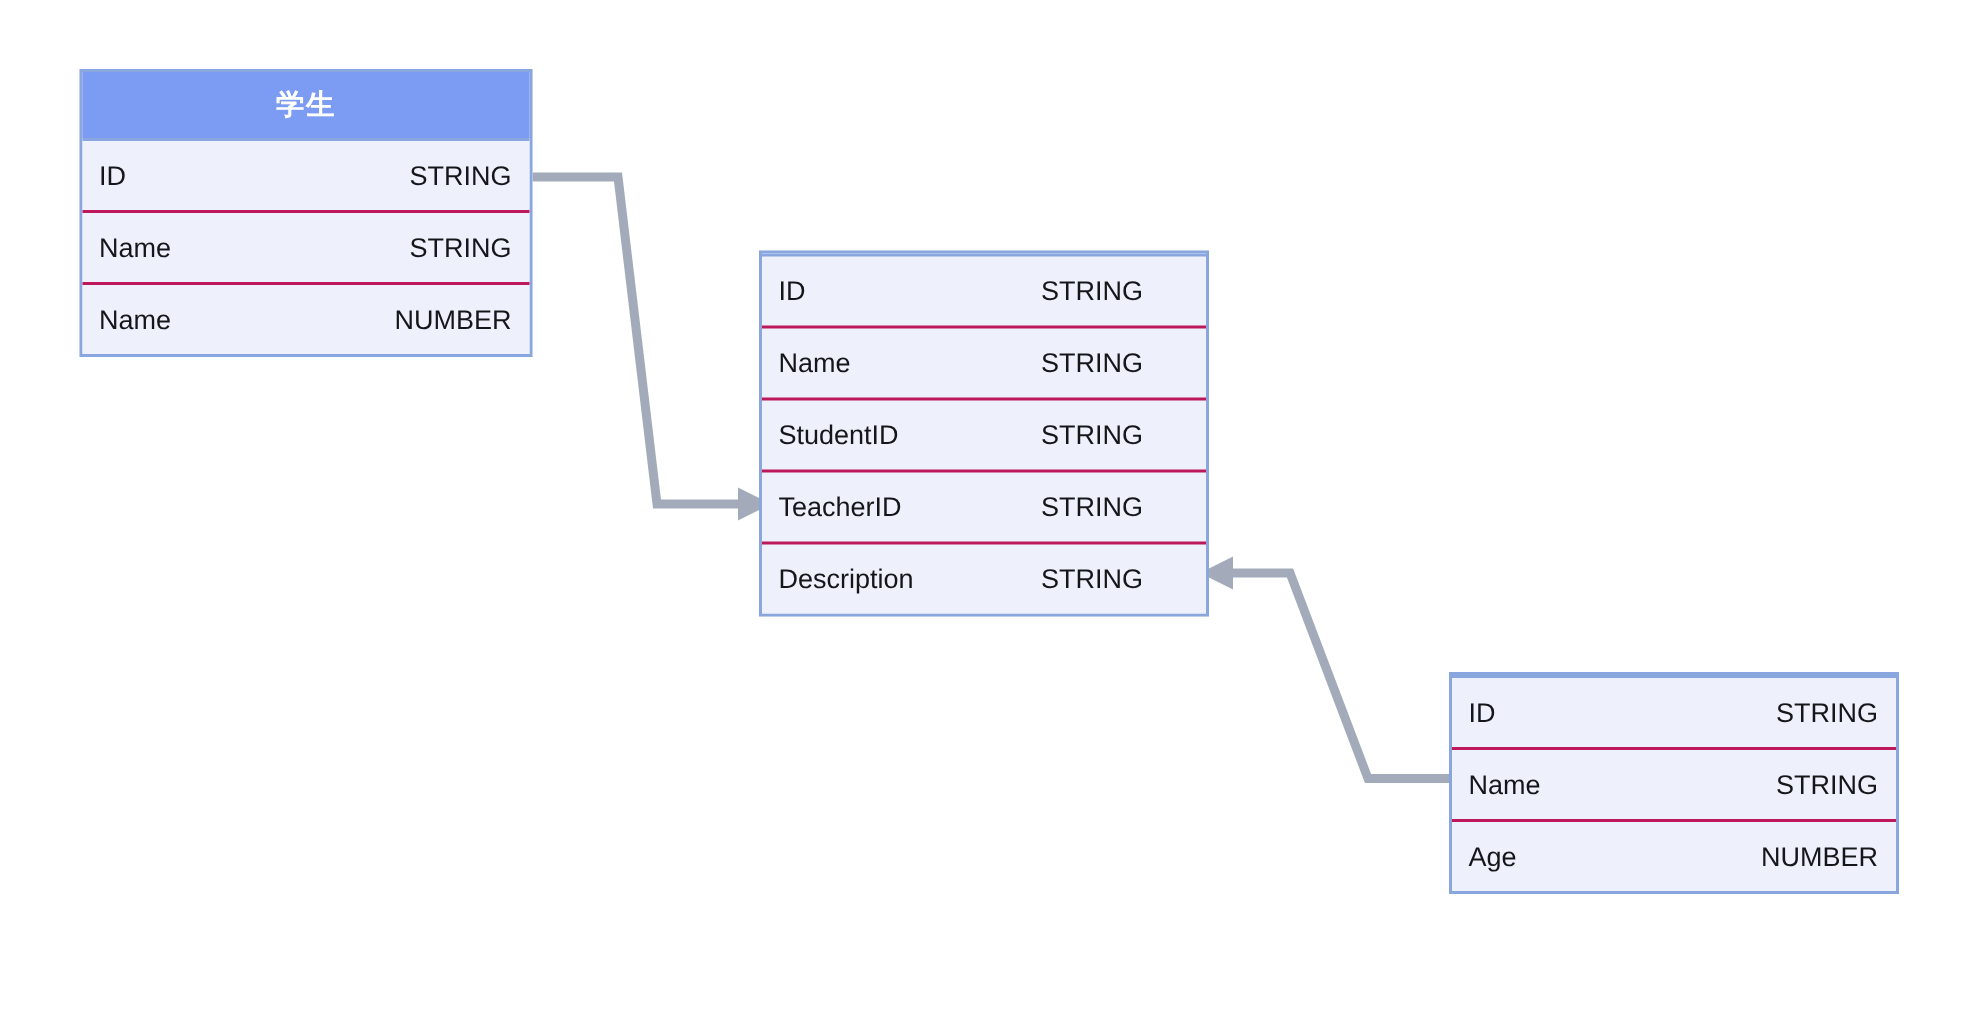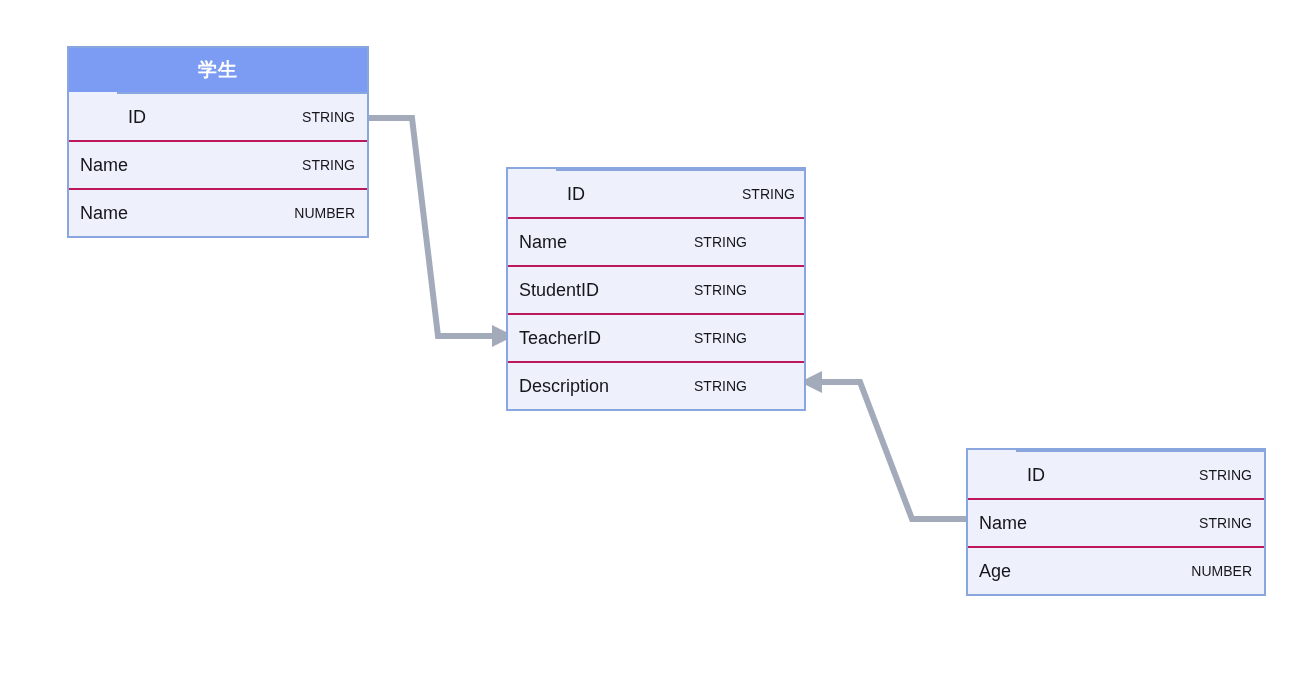--- a/index.html
+++ b/index.html
@@ -50,32 +50,31 @@
     box-sizing: border-box;
     height: 48px;
     background: #EEF1FC;
     border-top: 2px solid #be185d;
     display: flex;
     align-items: center;
     position: relative;
   }
   .entity-row:first-child {
     border-top: 2px solid #8AA6DE;
-    margin-left: 48px;
   }
   .field-name {
     position: absolute;
     left: 11px;
     font-size: 18px;
     color: #15161A;
     white-space: nowrap;
   }
   .field-type {
     position: absolute;
-    font-size: 14px;
+    font-size: 18px;
     color: #15161A;
     white-space: nowrap;
   }
   
   .type-right {
     right: 12px;
     text-align: right;
   }
   
   .type-col {
@@ -92,21 +91,21 @@
     <g>
       <path d="M 355,118 L 412,118 L 438,336 L 494,336" fill="none" stroke="#A3ABBA" stroke-width="6" stroke-linecap="butt" stroke-linejoin="miter"></path>
       <polygon points="492,325 514,336 492,347" fill="#A3ABBA"></polygon>
     </g>
     <g>
       <path d="M 966,519 L 912,519 L 860,382 L 822,382" fill="none" stroke="#A3ABBA" stroke-width="6" stroke-linecap="butt" stroke-linejoin="miter"></path>
       <polygon points="822,371 800,382 822,393" fill="#A3ABBA"></polygon>
     </g>
   </svg>
 
-  <div class="entity" style="left:67px; top:46px; width:302px;">
+  <div class="entity" style="left:53px; top:46px; width:302px;">
     <div class="entity-header">学生</div>
     <div class="entity-rows">
       <div class="entity-row">
         <span class="field-name">ID</span>
         <span class="field-type type-right">STRING</span>
       </div>
       <div class="entity-row">
         <span class="field-name">Name</span>
         <span class="field-type type-right">STRING</span>
       </div>

